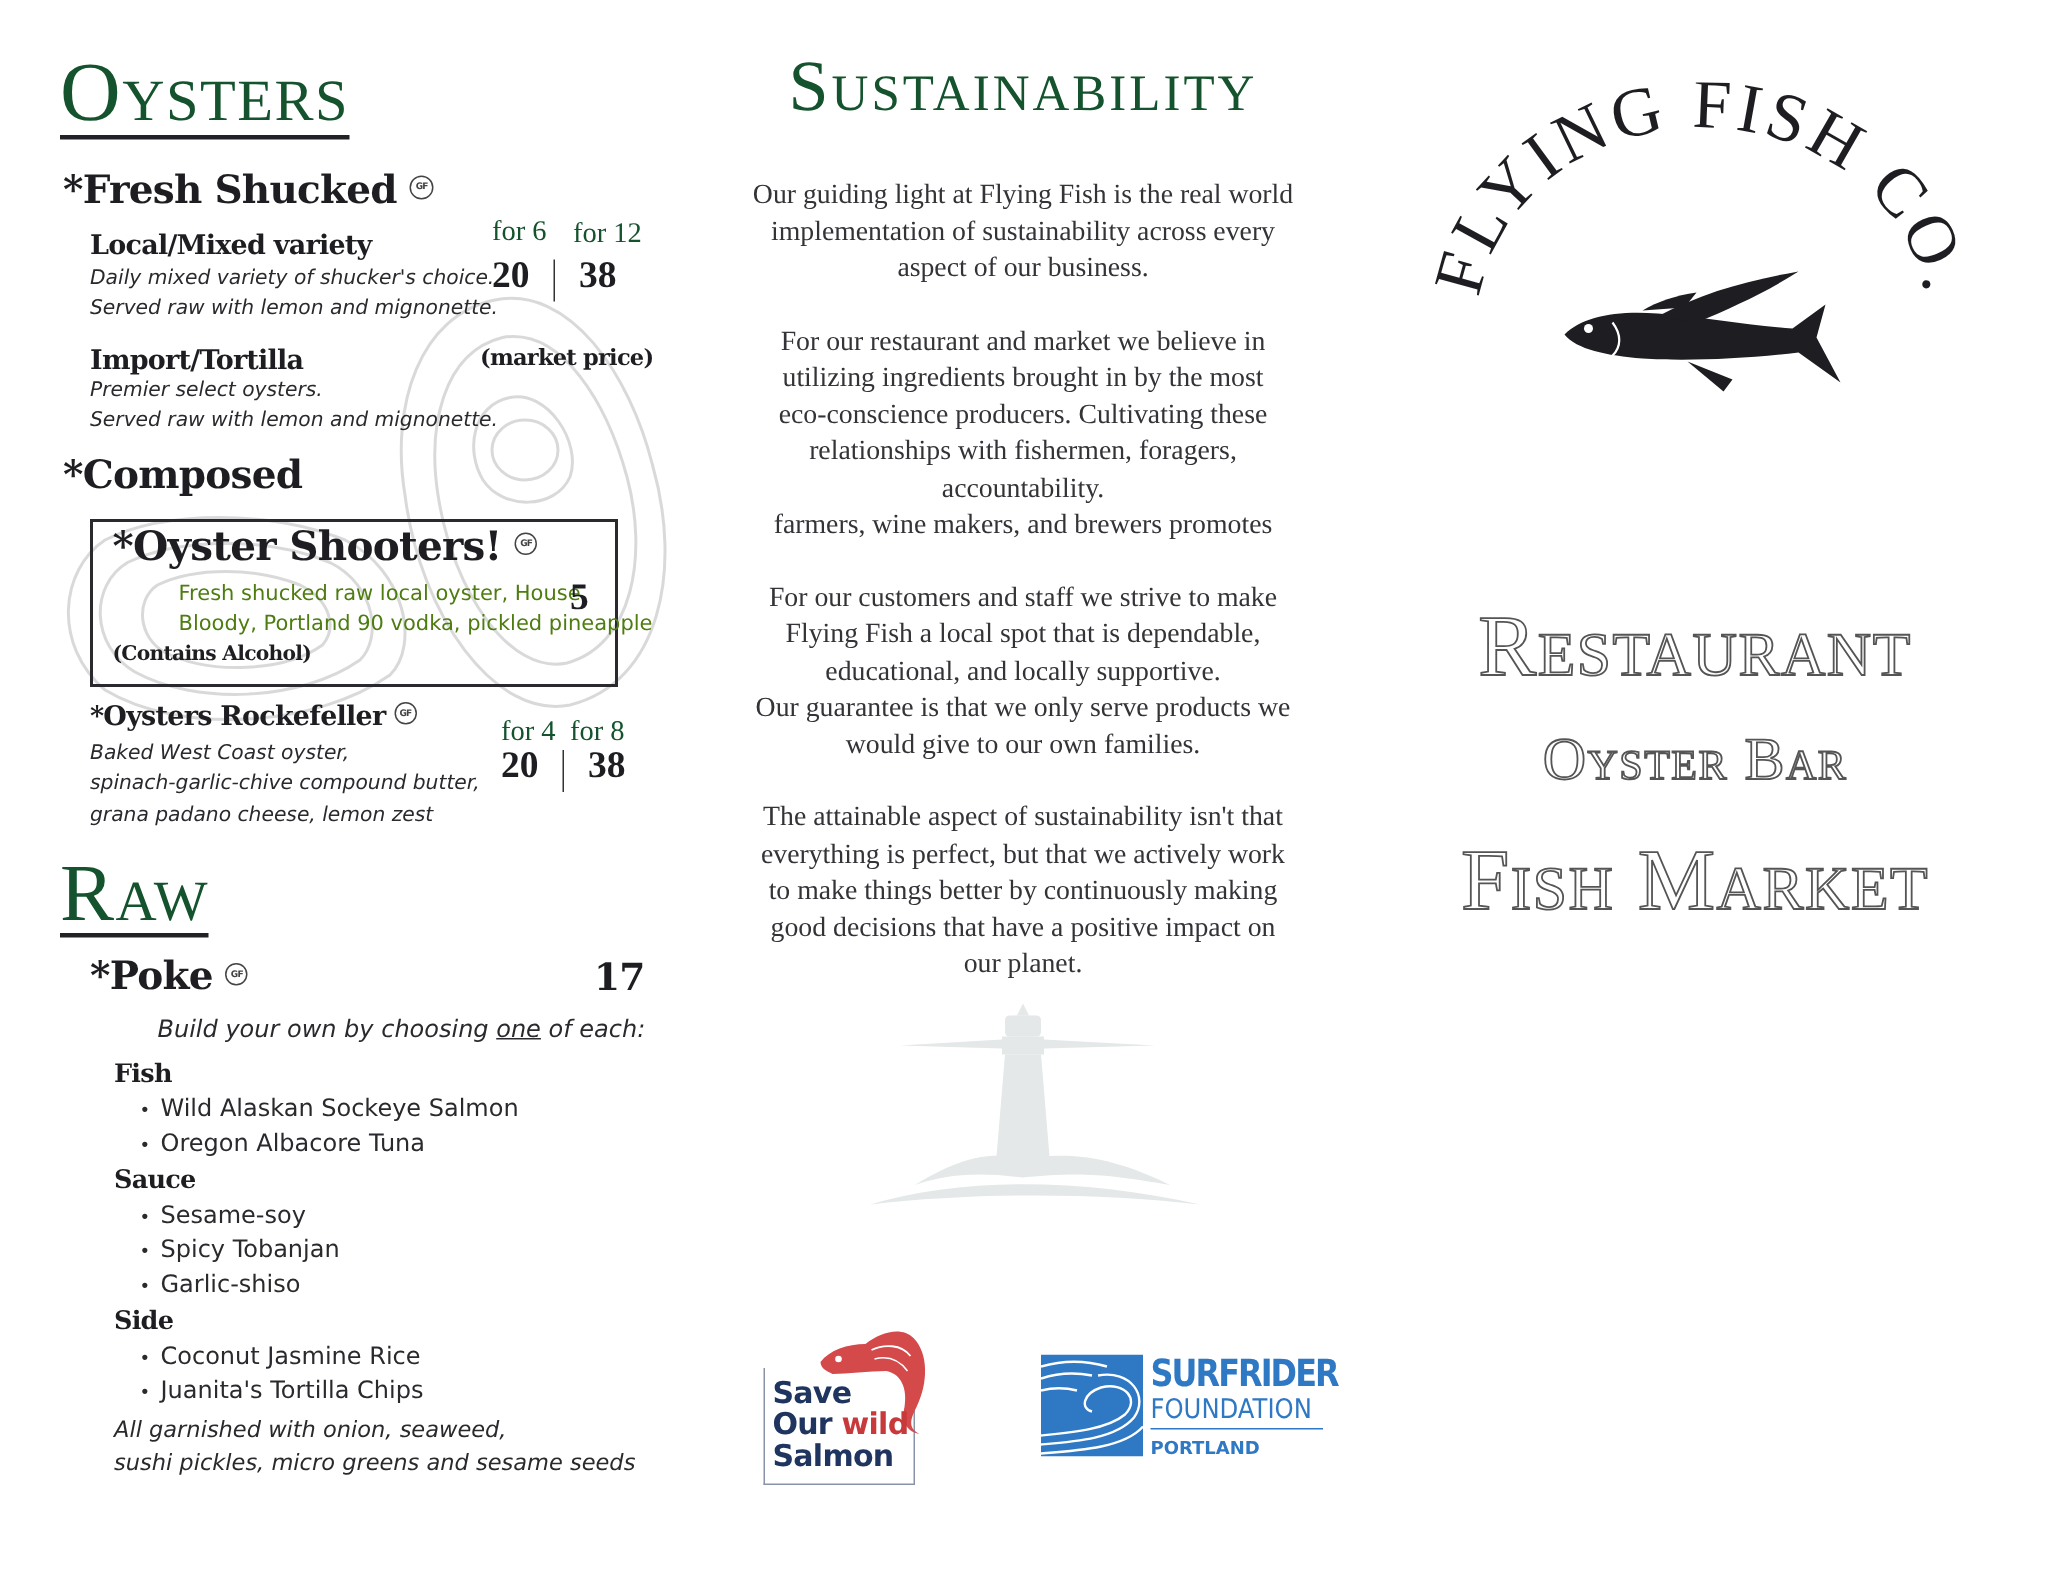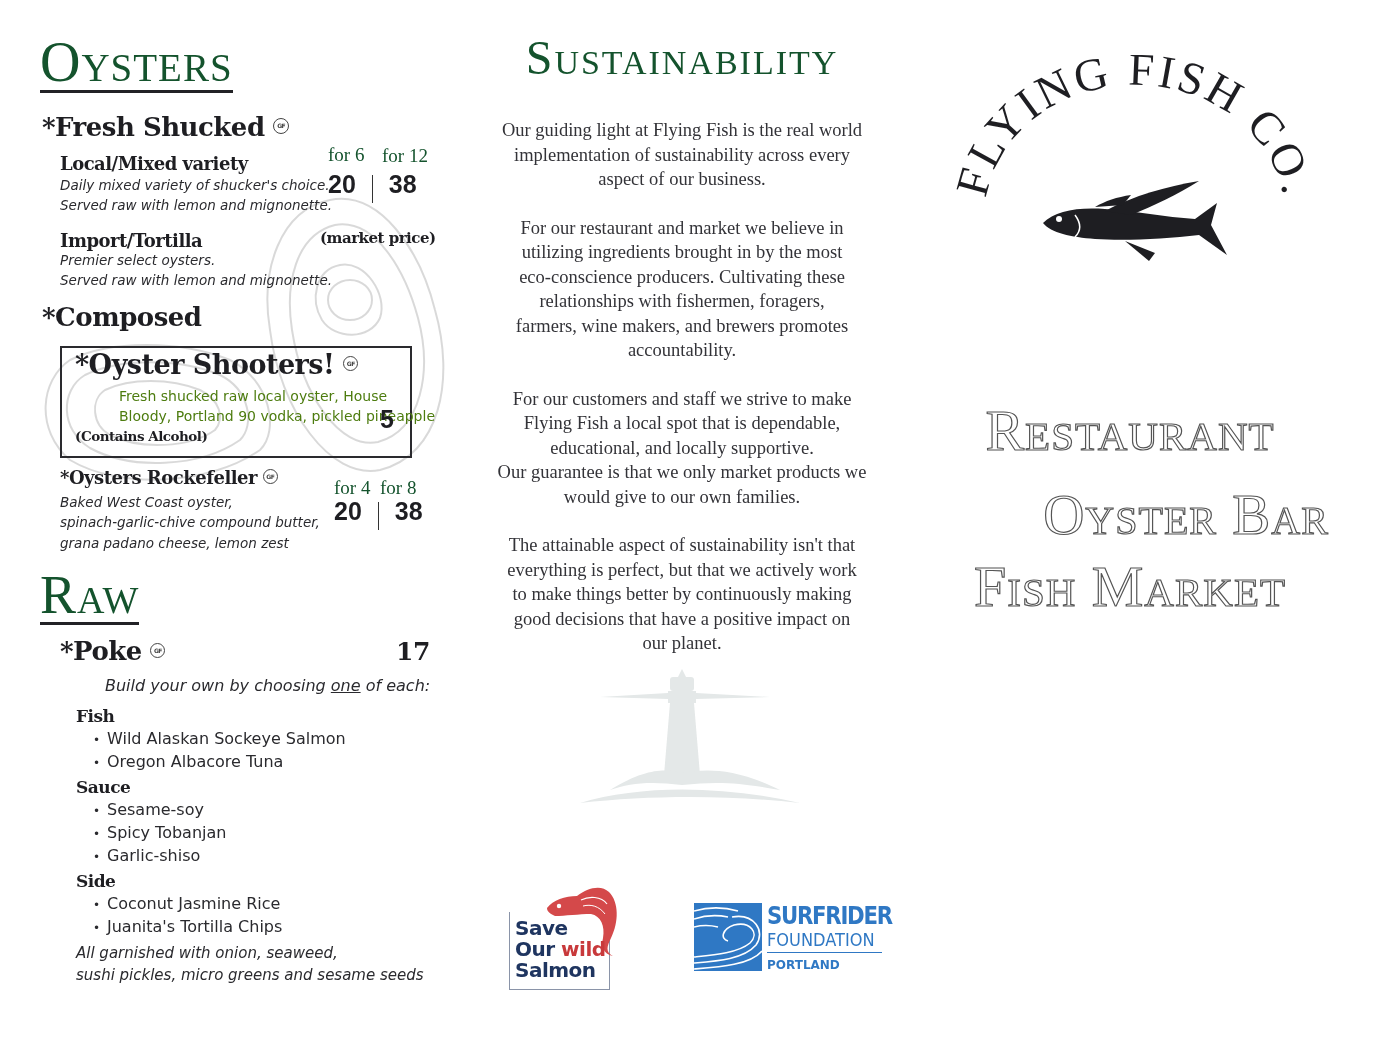--- a/index.html
+++ b/index.html
@@ -22,21 +22,21 @@
     
     .heavy { font-family: "DejaVu Serif", "Liberation Serif", serif; font-weight: bold; color: #1e1e22; letter-spacing: -0.5px; }
     .sans { font-family: "DejaVu Sans", "Liberation Sans", sans-serif; color: #4d7c0f; margin-left: 44px; }
     .sans-i { font-family: "DejaVu Sans", "Liberation Sans", sans-serif; font-style: italic; color: #2a2a2e; }
     .gf {
       display: inline-block; border: 1px solid #444; border-radius: 50%;
       font-family: "DejaVu Sans", sans-serif; font-size: 6px; line-height: 1;
       text-align: center; color: #444; vertical-align: middle; position: relative; top: -3px;
     }
     .price-label { font-family: "Liberation Serif", serif; font-size: 19px; color: #14532d; }
-    .price-num { font-family: Liberation Sans, sans-serif; font-weight: bold; font-size: 25px; color: #1e1e22; margin-top: 20px; }
+    .price-num { font-family: Liberation Serif, serif; font-weight: bold; font-size: 25px; color: #1e1e22; }
     .price-sep { display: inline-block; width: 1px; height: 28px; background: #333; vertical-align: middle; margin: 0 12px; }
 
     .shooter-box { border: 2px solid #2a2a2e; }
 
     .bullet-list { list-style: none; }
     .bullet-list li { font-family: "DejaVu Sans", sans-serif; font-size: 16px; color: #2a2a2e; line-height: 22px; }
     .bullet-list li::before { content: "•"; display: inline-block; width: 14px; font-size: 12px; }
 
     
     .para {
@@ -164,28 +164,28 @@
   <div class="para">
     <div>Our guiding light at Flying Fish is the real world</div>
     <div>implementation of sustainability across every</div>
     <div>aspect of our business.</div>
   </div>
   <div class="para" style="margin-top:24px;">
     <div>For our restaurant and market we believe in</div>
     <div>utilizing ingredients brought in by the most</div>
     <div>eco-conscience producers. Cultivating these</div>
     <div>relationships with fishermen, foragers,</div>
+    <div>accountability.</div>
     <div>farmers, wine makers, and brewers promotes</div>
-    <div>accountability.</div>
   </div>
   <div class="para" style="margin-top:24px;">
     <div>For our customers and staff we strive to make</div>
     <div>Flying Fish a local spot that is dependable,</div>
     <div>educational, and locally supportive.</div>
-    <div>Our guarantee is that we only market products we</div>
+    <div>Our guarantee is that we only serve products we</div>
     <div>would give to our own families.</div>
   </div>
   <div class="para" style="margin-top:24px;">
     <div>The attainable aspect of sustainability isn't that</div>
     <div>everything is perfect, but that we actively work</div>
     <div>to make things better by continuously making</div>
     <div>good decisions that have a positive impact on</div>
     <div>our planet.</div>
   </div>
 </div>
@@ -247,14 +247,14 @@
     <path d="M 88 168 C 100 156, 122 152, 150 154 C 180 156, 210 162, 240 164 L 262 148 L 256 170 L 272 200 L 244 180 C 210 184, 170 186, 140 184 C 116 182, 96 178, 88 168 Z"></path>
     <path d="M 150 156 C 180 140, 210 132, 244 126 C 222 140, 200 150, 176 160 Z"></path>
     <path d="M 140 152 C 150 146, 162 142, 176 140 L 168 150 Z"></path>
     <path d="M 170 186 L 200 198 L 194 206 Z"></path>
     <circle cx="104" cy="164" r="3" fill="#fff"></circle>
     <path d="M 120 160 C 126 168, 126 176, 120 182" stroke="#fff" stroke-width="1.5" fill="none"></path>
   </g>
 </svg>
 
 <div class="abs outline-text" style="left:940px;top:402px;width:380px;font-size:58px;">Restaurant</div>
-<div class="abs outline-text" style="left:996px;top:486px;width:380px;font-size:57px;">Oyster Bar</div>
+<div class="abs outline-text" style="left:940px;top:486px;width:380px;font-size:40px;">Oyster Bar</div>
 <div class="abs outline-text" style="left:940px;top:558px;width:380px;font-size:58px;">Fish Market</div>
 
 </body></html>

